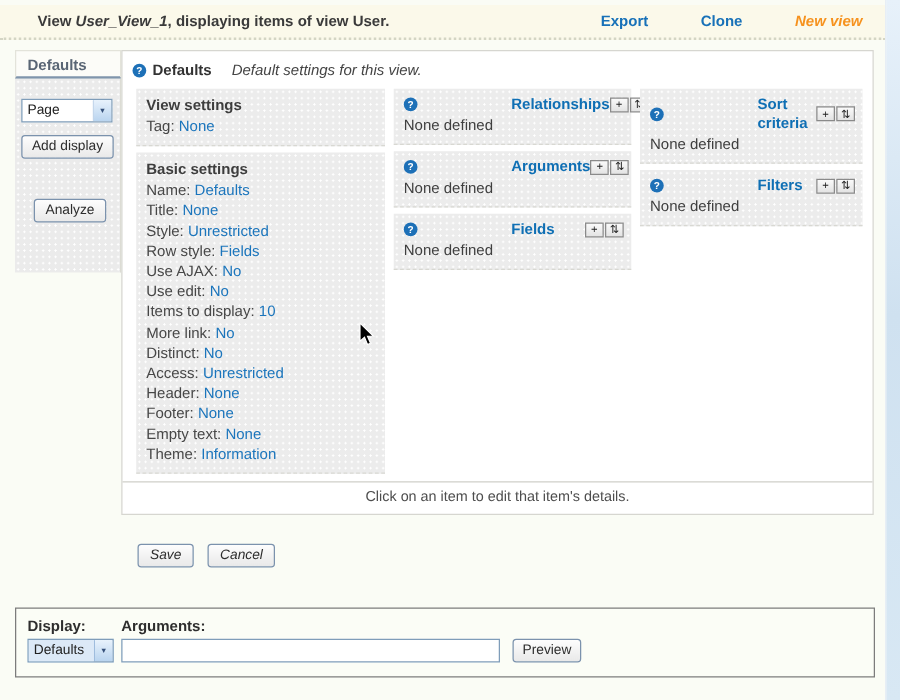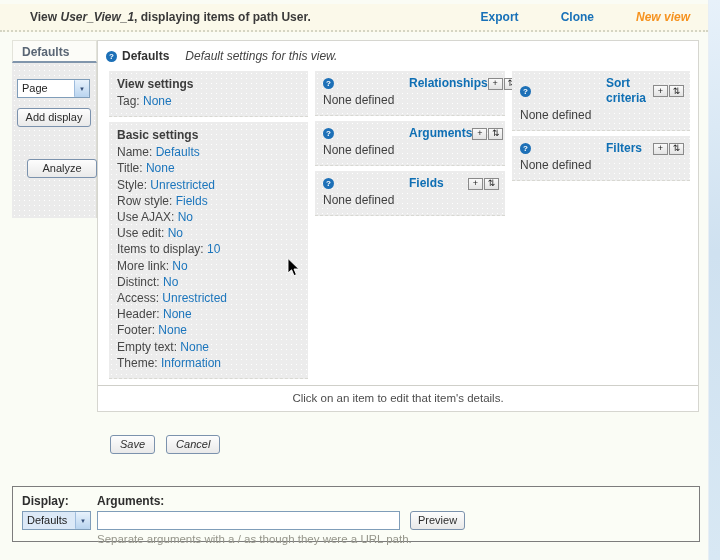--- a/index.html
+++ b/index.html
@@ -67,21 +67,21 @@
   .page-select { width:73px; }
 
   .btn {
     font-family:"Liberation Sans", sans-serif;
     font-size:11px; color:#2d2d2d;
     background:linear-gradient(#fdfdfd,#e9e9e9);
     border:1px solid #7b92ad; border-radius:3px;
     padding:2px 7px 3px 7px; cursor:pointer;
   }
   .add-display-btn { margin-top:10px; width:74px; text-align:center; }
-  .analyze-btn { margin-top:32px; margin-left:10px; width:70px; text-align:center; }
+  .analyze-btn { margin-top:32px; margin-left:10px; width:58px; text-align:center; }
 
   
   .main-panel {
     flex:1; height:372px;
     background:#ffffff;
     border:1px solid #d6d6d0;
     display:flex; flex-direction:column;
   }
   .panel-header { padding:8px 0 6px 8px; display:flex; align-items:center; }
   .help-icon {
@@ -155,21 +155,21 @@
   .preview-btn { margin-left:10px; }
   .args-help { color:#95958a; font-size:11.5px; margin-top:3px; }
 
   
   .cursor { position:absolute; left:287px; top:258px; pointer-events:none; }
 </style>
 </head>
 <body>
 
 <div class="top-bar">
-  <div class="top-title"><span>View </span><span class="view-name">User_View_1</span><span>, displaying items of path User.</span></div>
+  <div class="top-title"><span>View </span><span class="view-name">User_View_1</span><span>, displaying items of view User.</span></div>
   <div class="top-links">
     <a href="#">Export</a>
     <a href="#">Clone</a>
     <a href="#" class="new-view">New view</a>
   </div>
 </div>
 
 <div class="right-strip"></div>
 
 <div class="views-container">
@@ -301,21 +301,20 @@
       <span class="sel-text">Defaults</span>
       <span class="sel-arrow">▼</span>
     </div>
   </div>
   <div class="preview-args-col">
     <div class="form-label">Arguments:</div>
     <div class="args-line">
       <input type="text" class="args-input" value="" style="">
       <button class="btn preview-btn">Preview</button>
     </div>
-    <div class="args-help">Separate arguments with a / as though they were a URL path.</div>
   </div>
 </div>
 
 <div class="cursor">
   <svg width="14" height="20" viewBox="0 0 14 20">
     <path d="M1,0.5 L1,15 L4.6,11.8 L7,17.6 L9.4,16.6 L7,11 L11.8,11 Z" fill="#000000" stroke="#ffffff" stroke-width="0.9"></path>
   </svg>
 </div>
 
 </body></html>

